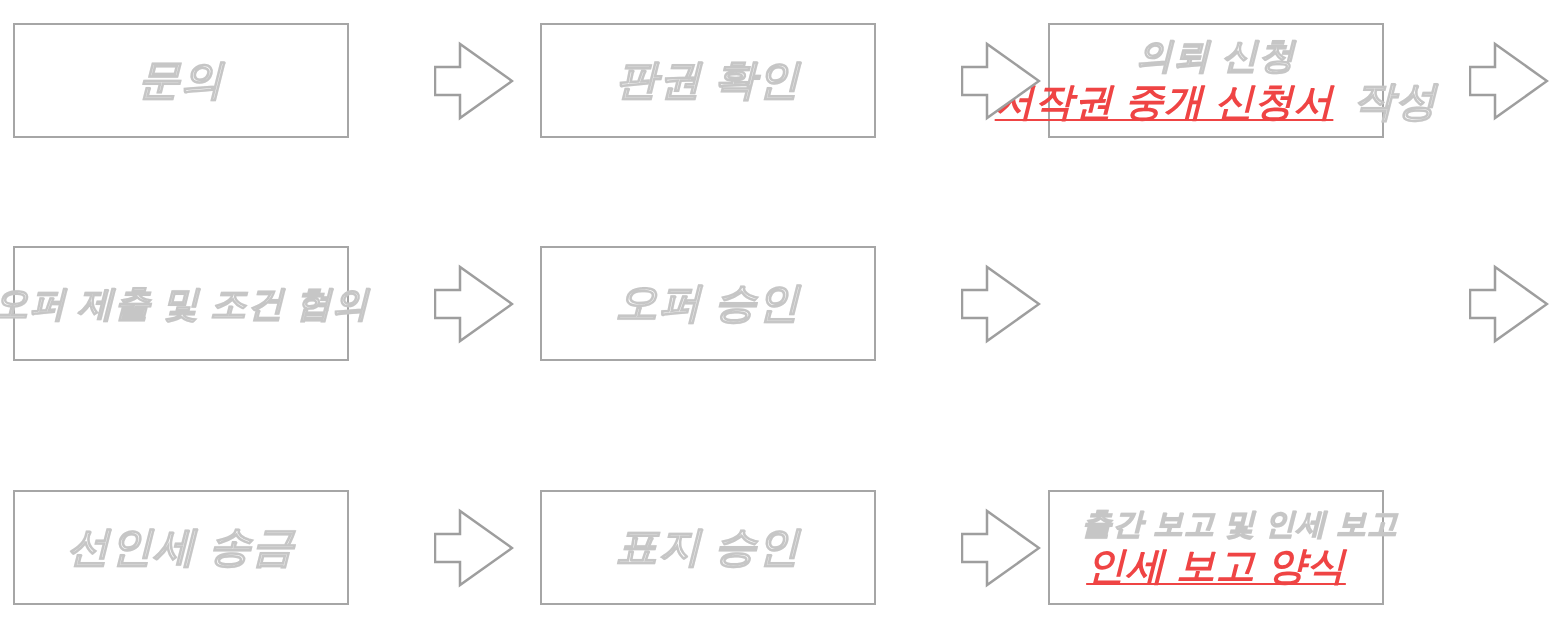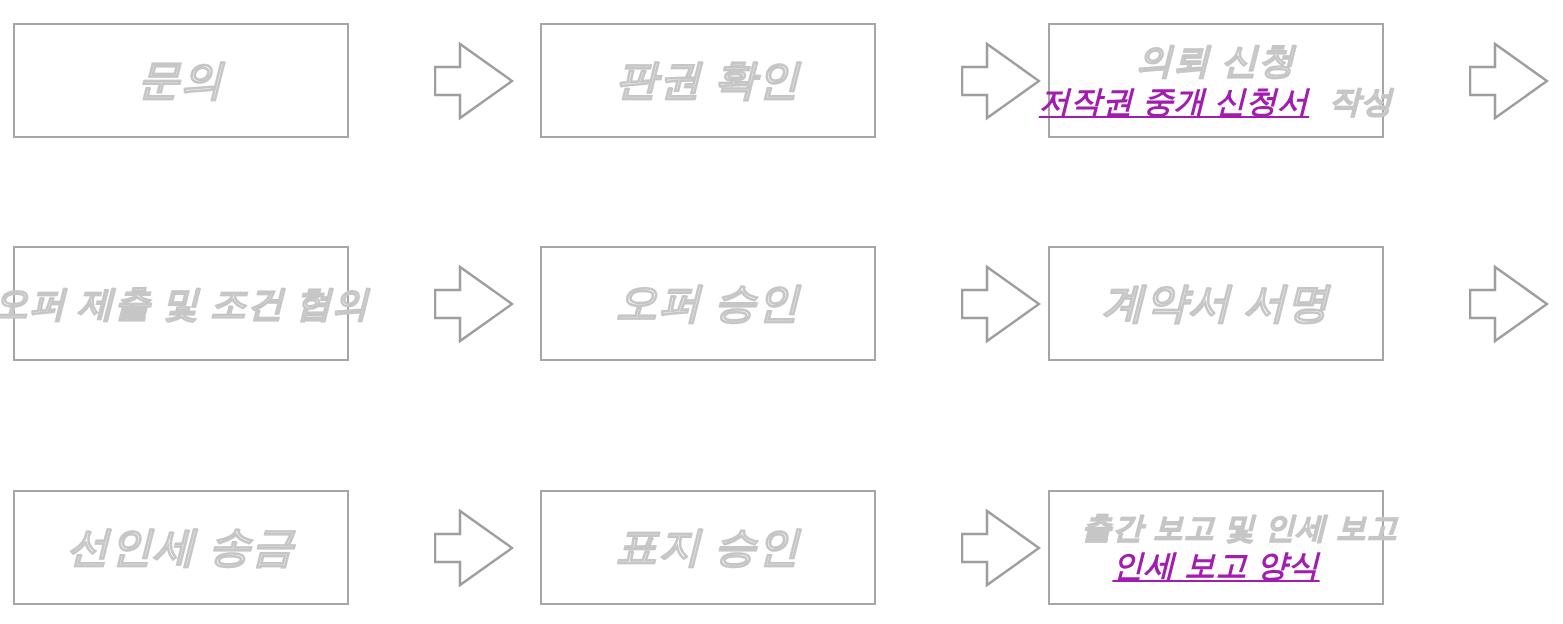--- a/index.html
+++ b/index.html
@@ -44,32 +44,32 @@
   }
   .title-lg { font-size: 42px; }
   .title-md { font-size: 36px; }
   .title-sm { font-size: 30px; margin-left: 48px; }
   .second-line {
     margin-top: 4px;
     white-space: nowrap;
     line-height: 1.15;
   }
   .doc-link {
-    color: #a21caf;
+    color: #ef4444;
     font-weight: bold;
-    font-size: 31px;
+    font-size: 39px;
     text-decoration: underline;
     text-decoration-thickness: 2px;
     text-underline-offset: 4px;
     letter-spacing: 0.5px;
     cursor: pointer;
   }
   .link-suffix {
     margin-left: 20px;
-    font-size: 31px;
+    font-size: 41px;
   }
   .flow-arrow {
     position: absolute;
     width: 80px;
     height: 80px;
     z-index: 2;
   }
 </style>
 </head>
 <body>
@@ -92,23 +92,20 @@
   </div>
 
   <div class="flow-box" style="left:13px; top:246px;align-items:center;">
     <div class="outline-text title-md">오퍼 제출 및 조건 협의</div>
   </div>
 
   <div class="flow-box" style="left:540px; top:246px;">
     <div class="outline-text title-lg">오퍼 승인</div>
   </div>
 
-  <div class="flow-box" style="left:1048px; top:246px;">
-    <div class="outline-text title-lg">계약서 서명</div>
-  </div>
 
   <div class="flow-box" style="left:13px; top:490px;">
     <div class="outline-text title-lg">선인세 송금</div>
   </div>
 
   <div class="flow-box" style="left:540px; top:490px;">
     <div class="outline-text title-lg">표지 승인</div>
   </div>
 
   <div class="flow-box" style="left:1048px; top:490px;">

